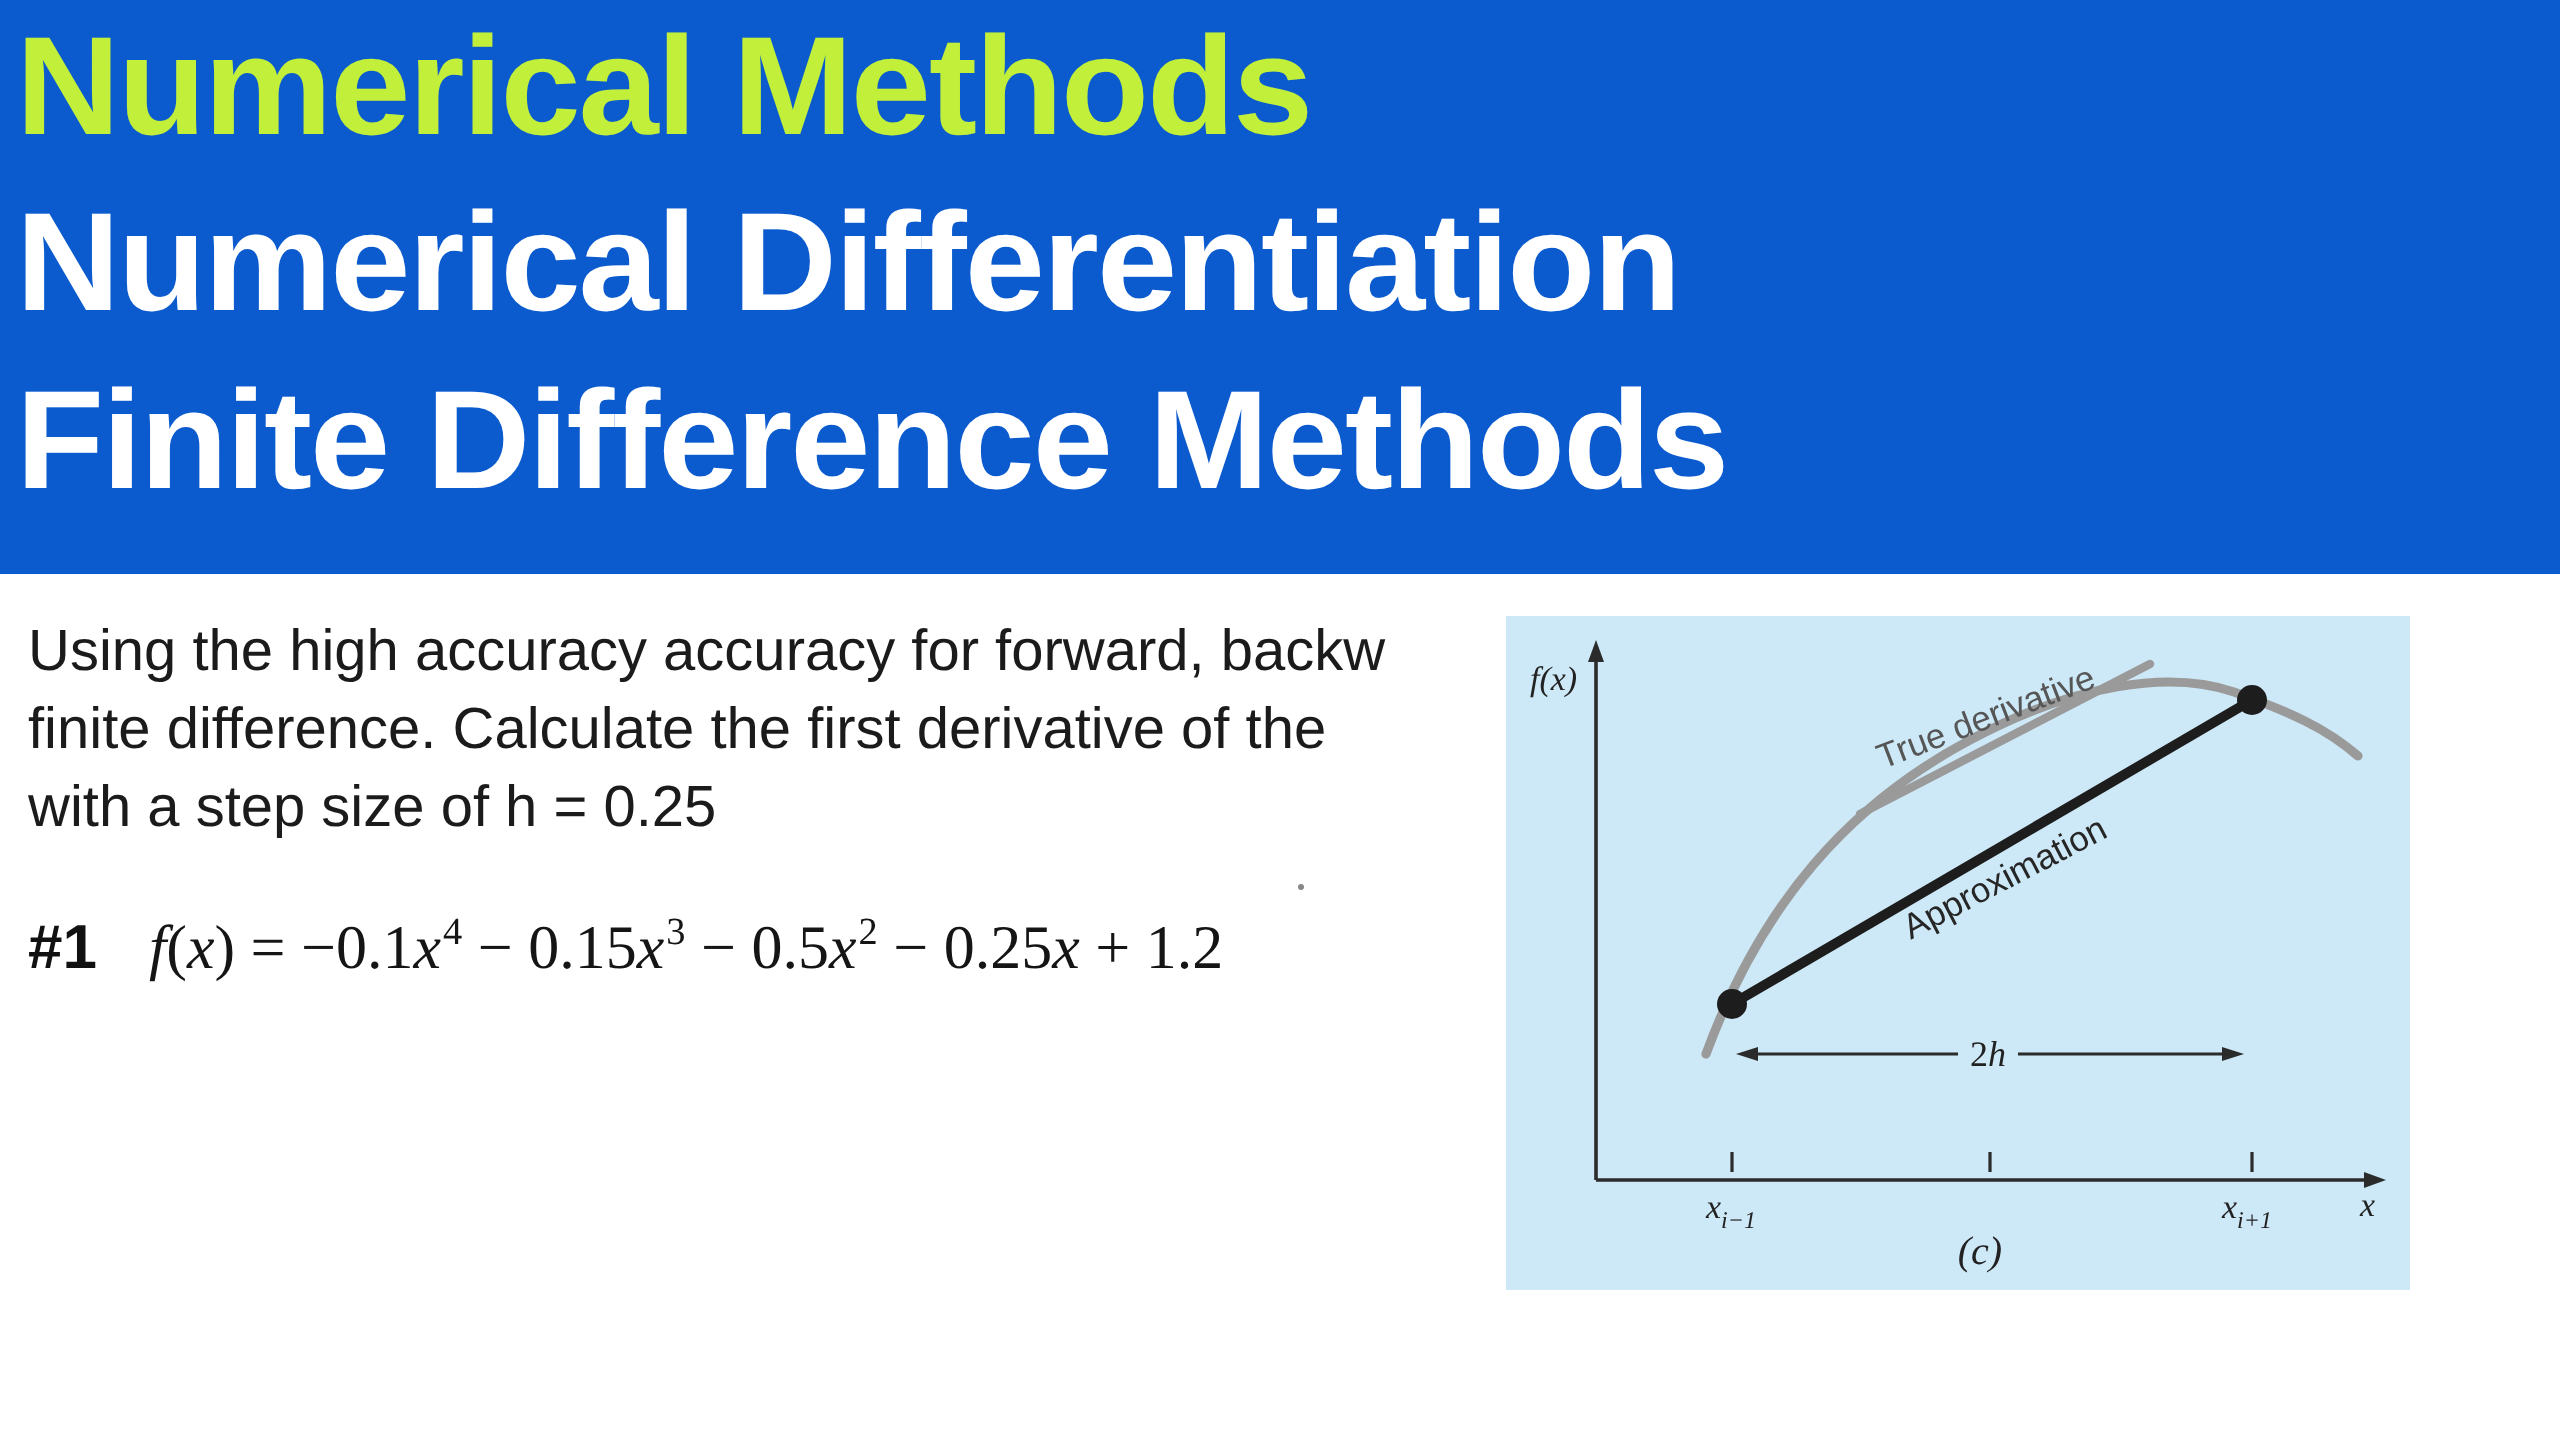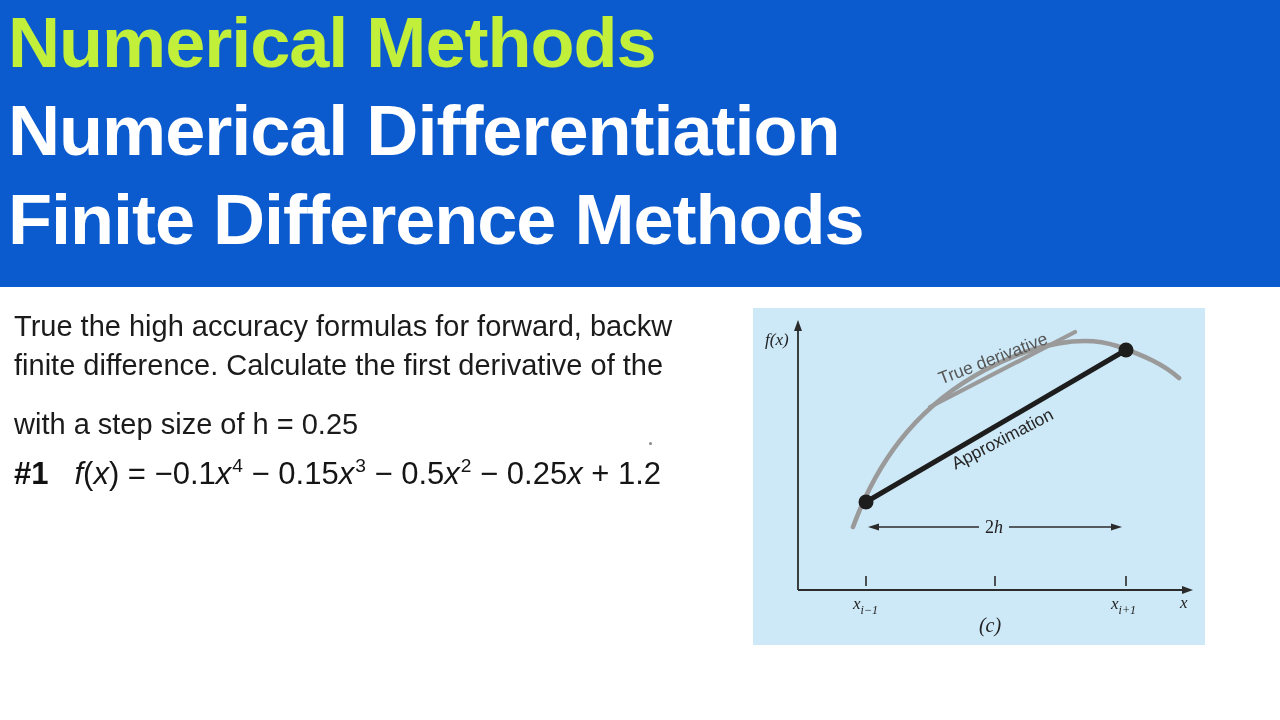--- a/index.html
+++ b/index.html
@@ -36,35 +36,35 @@
     position: absolute; left: 14px;
     margin: 0;
     font-size: 29px;
     line-height: 34px;
     color: #1b1b1b;
     white-space: nowrap;
     z-index: 1;
   }
   .ptext.pl1 { top: 309px; }
   .ptext.pl2 { top: 348px; text-align: center; }
-  .ptext.pl3 { top: 387px; margin-top: 20px; }
+  .ptext.pl3 { top: 387px; }
 
   .formula-row {
     position: absolute; left: 14px; top: 456px;
     display: flex; align-items: baseline;
     z-index: 1;
   }
   .pnum {
     font-weight: 700;
     font-size: 31px;
     color: #111111;
   }
   .formula {
     margin-left: 26px;
-    font-family: Liberation Sans, sans-serif;
+    font-family: Liberation Serif, serif;
     font-size: 31px;
     color: #151515;
     white-space: nowrap;
   }
   .seg-normal { font-style: normal; }
   .seg-var { font-style: italic; }
   .seg-sup {
     font-size: 0.62em;
     position: relative;
     top: -0.62em;
@@ -120,21 +120,21 @@
 <div class="slide">
 
   <header class="banner">
     <div class="banner-line l1">Numerical Methods</div>
     <div class="banner-line l2">Numerical Differentiation</div>
     <div class="banner-line l3">Finite Difference Methods</div>
   </header>
 
   <main class="content">
 
-    <p class="ptext pl1">True the high accuracy formulas for forward, backw</p>
+    <p class="ptext pl1">Using the high accuracy accuracy for forward, backw</p>
     <p class="ptext pl2">finite difference. Calculate the first derivative of the </p>
     <p class="ptext pl3">with a step size of h = 0.25</p>
 
     <div class="formula-row">
       <span class="pnum">#1</span>
       <span class="formula"><span class="seg-var">f</span><span class="seg-normal">(</span><span class="seg-var">x</span><span class="seg-normal">) = −0.1</span><span class="seg-var">x</span><span class="seg-sup">4</span><span class="seg-normal"> − 0.15</span><span class="seg-var">x</span><span class="seg-sup">3</span><span class="seg-normal"> − 0.5</span><span class="seg-var">x</span><span class="seg-sup">2</span><span class="seg-normal"> − 0.25</span><span class="seg-var">x</span><span class="seg-normal"> + 1.2</span></span>
     </div>
 
     <span class="stray-dot"></span>
 

